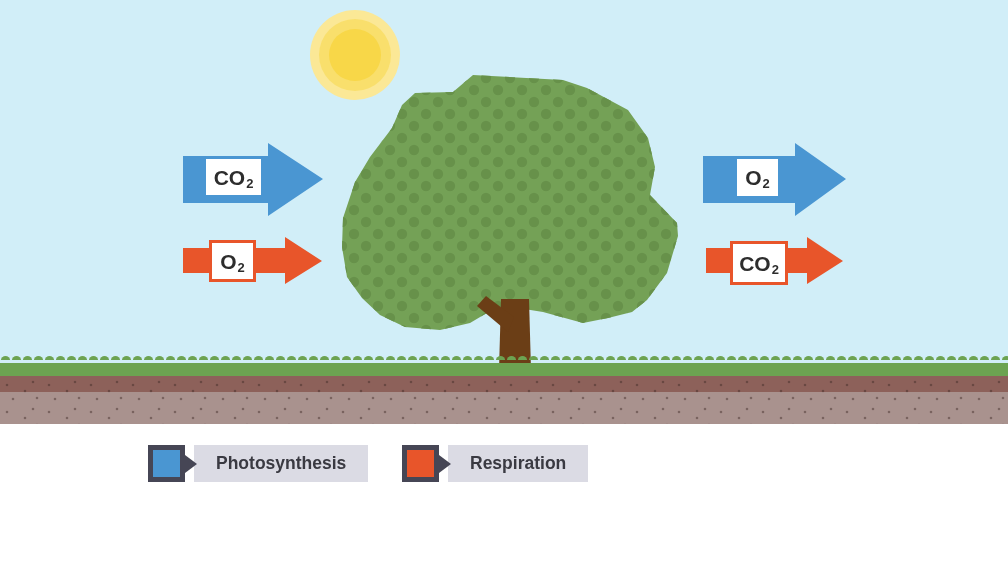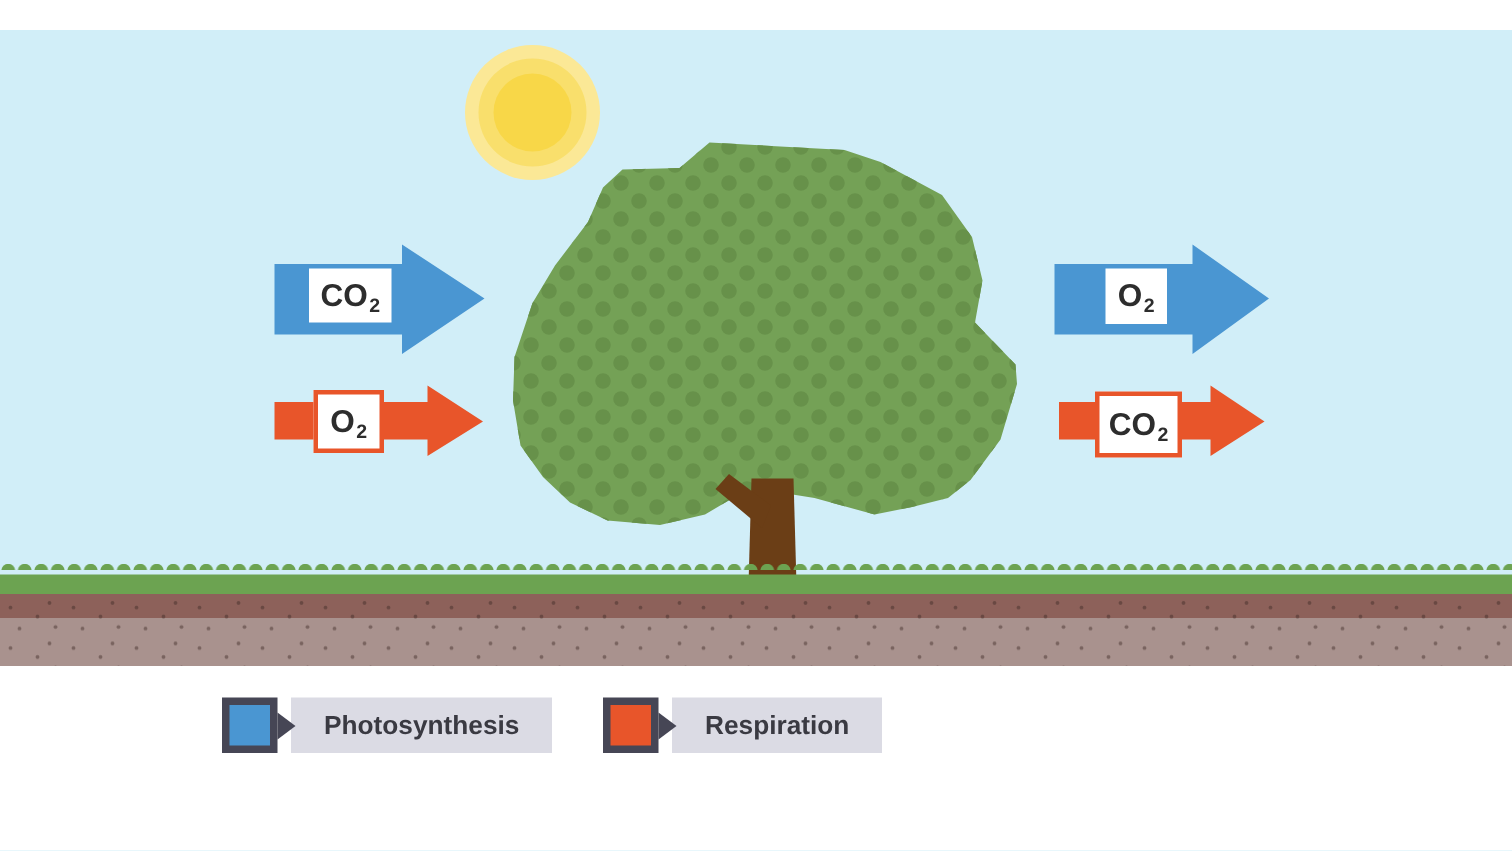--- a/index.html
+++ b/index.html
@@ -1,19 +1,18 @@
 <!DOCTYPE html>
 <html><head>
 <meta charset="utf-8">
 <style>
   html,body{margin:0;padding:0;background:#fff;}
   .stage{
     position:relative;width:1008px;height:498px;overflow:hidden;background:#fff;
     font-family:"Liberation Sans",sans-serif;
-    margin-top:20px;
   }
   .scene-svg{position:absolute;left:0;top:0;display:block;}
   
   .gas-box{
     position:absolute;background:#ffffff;box-sizing:border-box;
     display:flex;align-items:center;justify-content:center;
     font-weight:bold;font-size:21px;line-height:1;color:#2d2d2d;
   }
   .gas-box .sub{font-size:13px;position:relative;top:6px;margin-left:1px;}
   .gas-box.bordered{border:3px solid #e8552a;}

